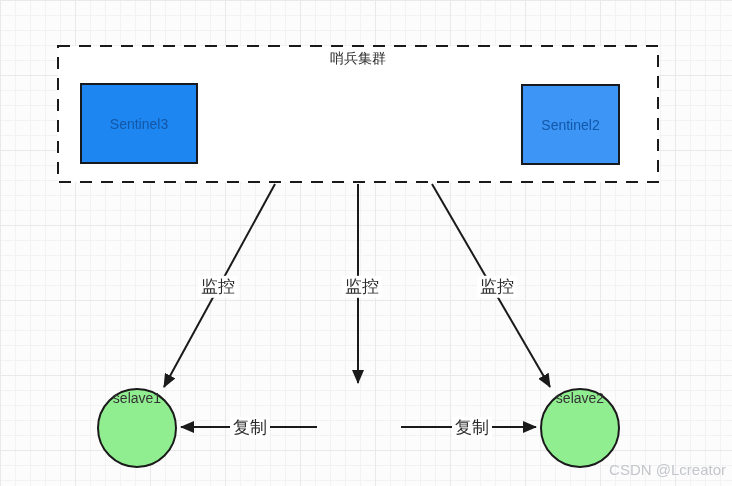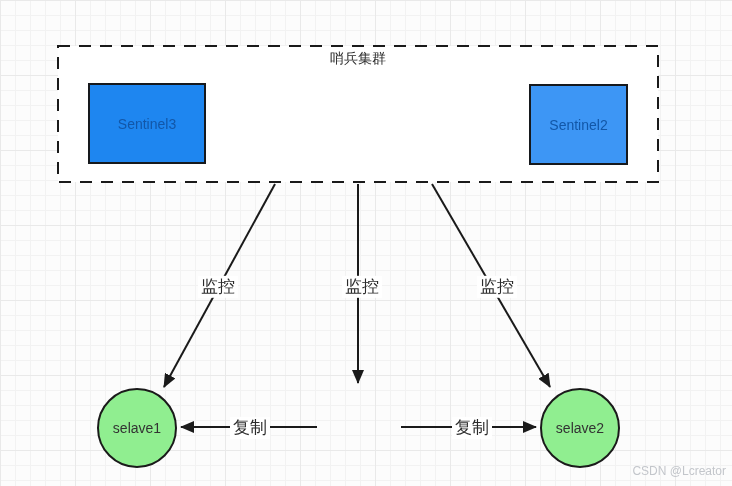--- a/index.html
+++ b/index.html
@@ -36,21 +36,20 @@
   }
 
   .sentinel-box {
     display: flex;
     align-items: center;
     justify-content: center;
     border: 2px solid #16191d;
     box-sizing: border-box;
     font-size: 14px;
     color: #1257a8;
-    margin-left: 8px;
   }
   .sentinel-3 { left: 80px;  top: 83px; width: 118px; height: 81px; background: #1e86f0; }
   .sentinel-1 { left: 300px; top: 84px; width: 117px; height: 80px; background: #1c85f2; }
   .sentinel-2 { left: 521px; top: 84px; width: 99px; height: 81px; background: #3d96f5; }
 
   .edge-label {
     transform: translate(-50%, -50%);
     background: #ffffff;
     padding: 1px 3px;
     font-size: 17px;
@@ -59,35 +58,35 @@
     line-height: 1.2;
   }
   .lbl-monitor-left   { left: 218px; top: 287px; }
   .lbl-monitor-center { left: 362px; top: 287px; }
   .lbl-monitor-right  { left: 497px; top: 287px; }
   .lbl-repl-left      { left: 250px; top: 428px; }
   .lbl-repl-right     { left: 472px; top: 428px; }
 
   .node-circle {
     display: flex;
-    align-items: center;
+    align-items: flex-start;
     justify-content: center;
     border: 2.5px solid #1a1a1a;
     border-radius: 50%;
     box-sizing: border-box;
     font-size: 14px;
     color: #333333;
   }
   .node-slave1 { left: 97px;  top: 388px; width: 80px; height: 80px; background: #90ee90; }
   .node-master { left: 317px; top: 386px; width: 84px; height: 84px; background: #5cdd5c; }
   .node-slave2 { left: 540px; top: 388px; width: 80px; height: 80px; background: #90ee90; }
 
   .watermark {
     right: 6px; bottom: 8px;
-    font-size: 12px;
+    font-size: 15px;
     color: #c3c6cb;
     z-index: 3;
   }
 </style>
 </head>
 <body>
 
 <div class="canvas">
 
   <svg class="edge-layer" width="732" height="486" viewBox="0 0 732 486" xmlns="http://www.w3.org/2000/svg">

